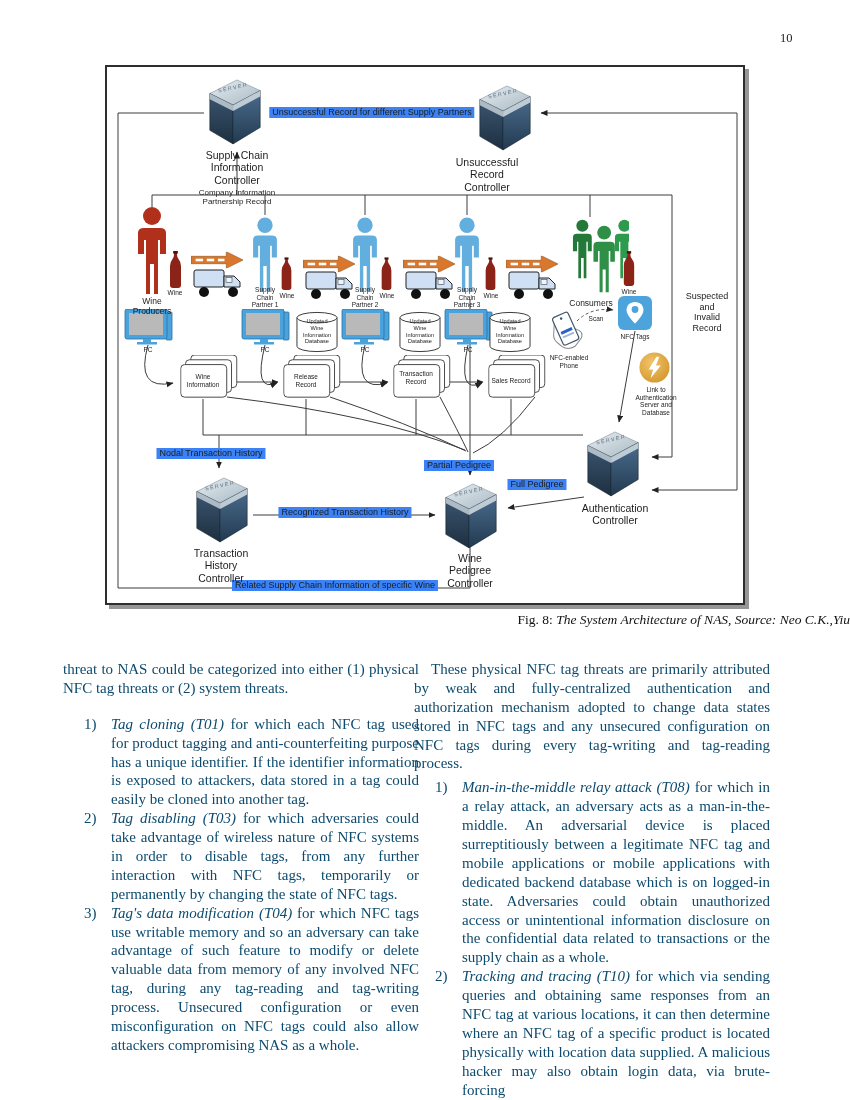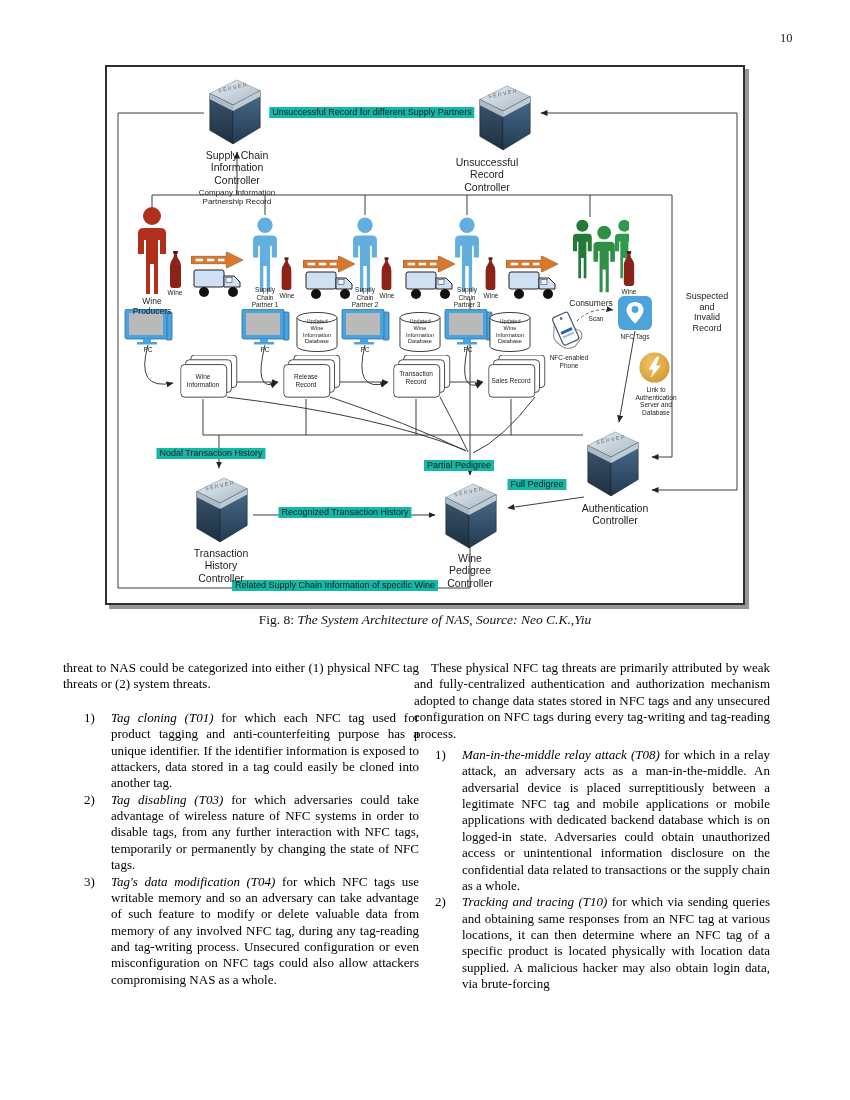--- a/index.html
+++ b/index.html
@@ -8,30 +8,30 @@
   .pageno{position:absolute;top:31px;left:764px;font-size:12.5px;color:#222;margin-left:16px;}
 
   
   .fig-frame{position:absolute;left:105px;top:65px;width:636px;height:536px;
              border:2px solid #2e2e2e;background:#fff;box-shadow:4px 4px 0 0 #969696;}
   .fig-canvas{position:relative;width:100%;height:100%;}
   .lines{position:absolute;left:0;top:0;width:636px;height:536px;}
   .fig-ic{position:absolute;}
   .fl{position:absolute;font-family:"Liberation Sans",sans-serif;color:#1c1c1c;
       text-align:center;white-space:pre-line;transform:translateX(-50%);line-height:1.18;}
-  .wbg{background:#14b8a6;padding:0 3px;white-space:nowrap;}
+  .wbg{background:#3b82f6;padding:0 3px;white-space:nowrap;}
   .fs10{font-size:10.5px;} .fs9{font-size:9px;} .fs85{font-size:8.5px;}
   .fs8{font-size:8px;} .fs65{font-size:6.5px;} .fs56{font-size:5.6px;line-height:1.22;}
 
   
-  .caption{position:absolute;left:0;top:612px;width:850px;text-align:center;font-size:13.5px;color:#111;}
+  .caption{position:absolute;left:0;top:612px;width:850px;text-align:right;font-size:13.5px;color:#111;}
   .caption .it{font-style:italic;}
 
   
-  .col{position:absolute;width:356px;font-size:13px;line-height:1.26;text-align:justify;color:#000000;font-family:Liberation Serif, serif;}
+  .col{position:absolute;width:356px;font-size:15px;line-height:1.26;text-align:justify;color:#0c4a6e;font-family:Liberation Serif, serif;}
   .col p{margin:0;}
   .indent{text-indent:17px;}
   .itemized{margin-top:17px;}
   .li{display:flex;}
   .li-num{flex:0 0 27px;margin-left:21px;}
   .li-body{flex:1;text-align:justify;}
   .it{font-style:italic;}
   .itu{font-style:italic;text-decoration:underline;}
 </style>
 </head>

